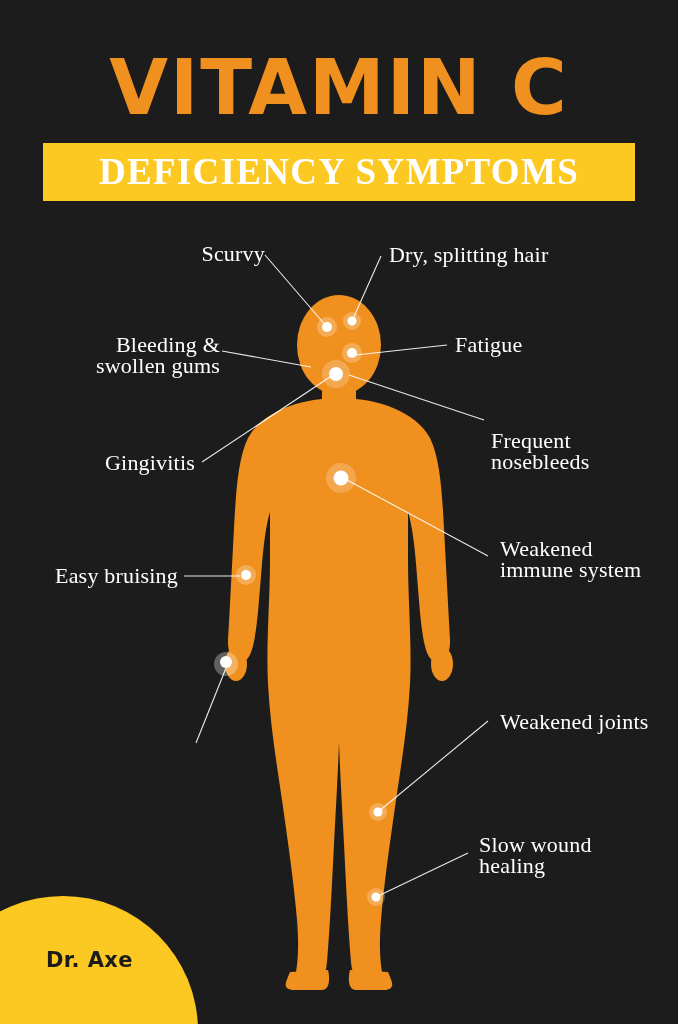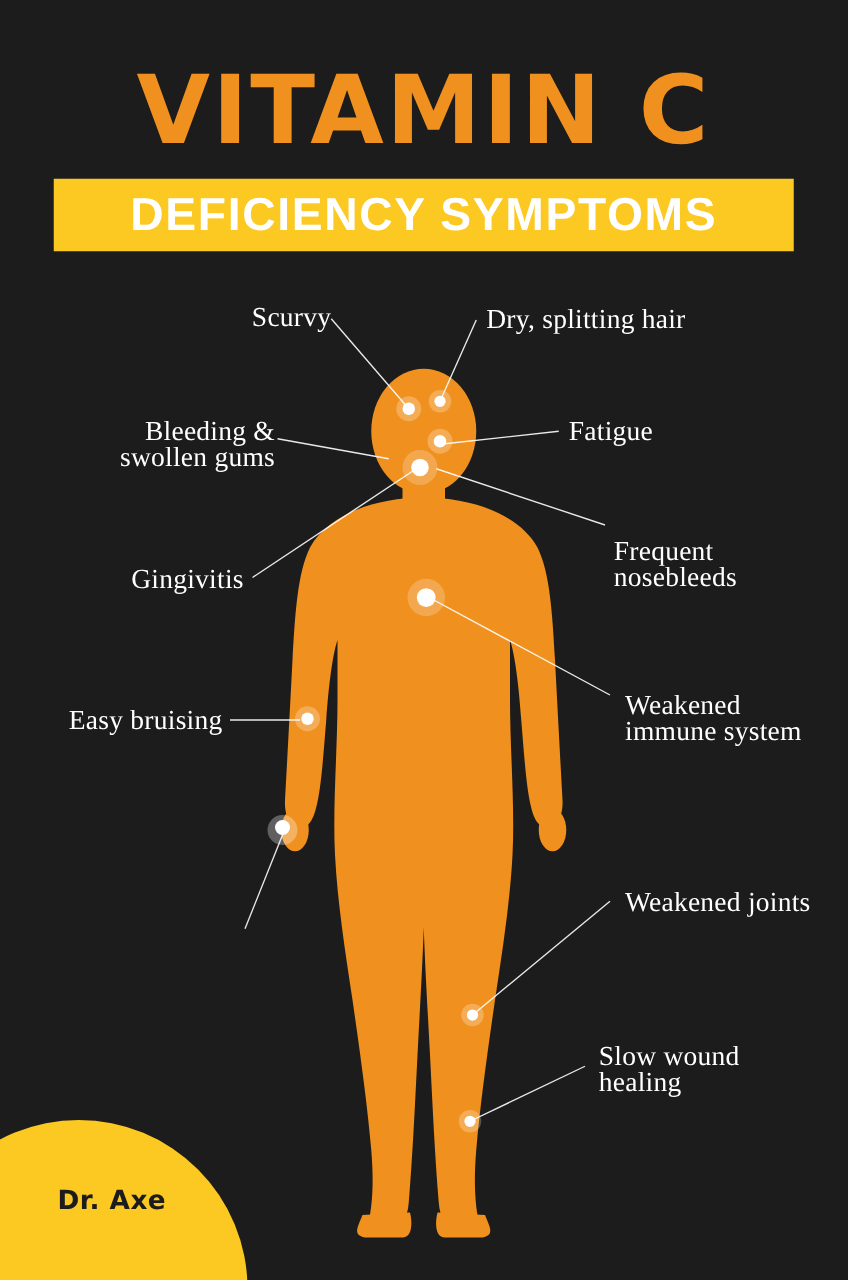--- a/index.html
+++ b/index.html
@@ -49,21 +49,21 @@
     left: 43px;
     top: 143px;
     width: 592px;
     height: 68px;
     line-height: 58px;
     text-align: center;
     color: #ffffff;
     font-size: 37px;
     font-weight: bold;
     letter-spacing: 1.3px;
-    font-family: Liberation Sans, sans-serif;
+    font-family: Liberation Serif, serif;
   }
 
   
   #brand-circle {
     position: absolute;
     left: -72px;
     top: 896px;
     width: 270px;
     height: 270px;
     border-radius: 50%;
@@ -221,21 +221,21 @@
   <div class="label left" style="left:60px; top:334px; width:160px;">Bleeding &amp;
 swollen gums</div>
 
   <div class="label right" style="left:491px; top:430px; width:170px;">Frequent
 nosebleeds</div>
 
   <div class="label left" style="left:28px; top:565px; width:150px;">Easy bruising</div>
 
   <div class="label left" style="left:55px; top:452px; width:140px;">Gingivitis</div>
 
-  <div class="label right" style="left:500px; top:553px; width:175px;">Weakened
+  <div class="label right" style="left:500px; top:538px; width:175px;">Weakened
 immune system</div>
 
 
   <div class="label right" style="left:500px; top:711px; width:165px;">Weakened joints</div>
 
   <div class="label right" style="left:479px; top:834px; width:170px;">Slow wound
 healing</div>
 
   <div id="brand-circle"></div>
   <div id="brand-label">Dr. Axe</div>

